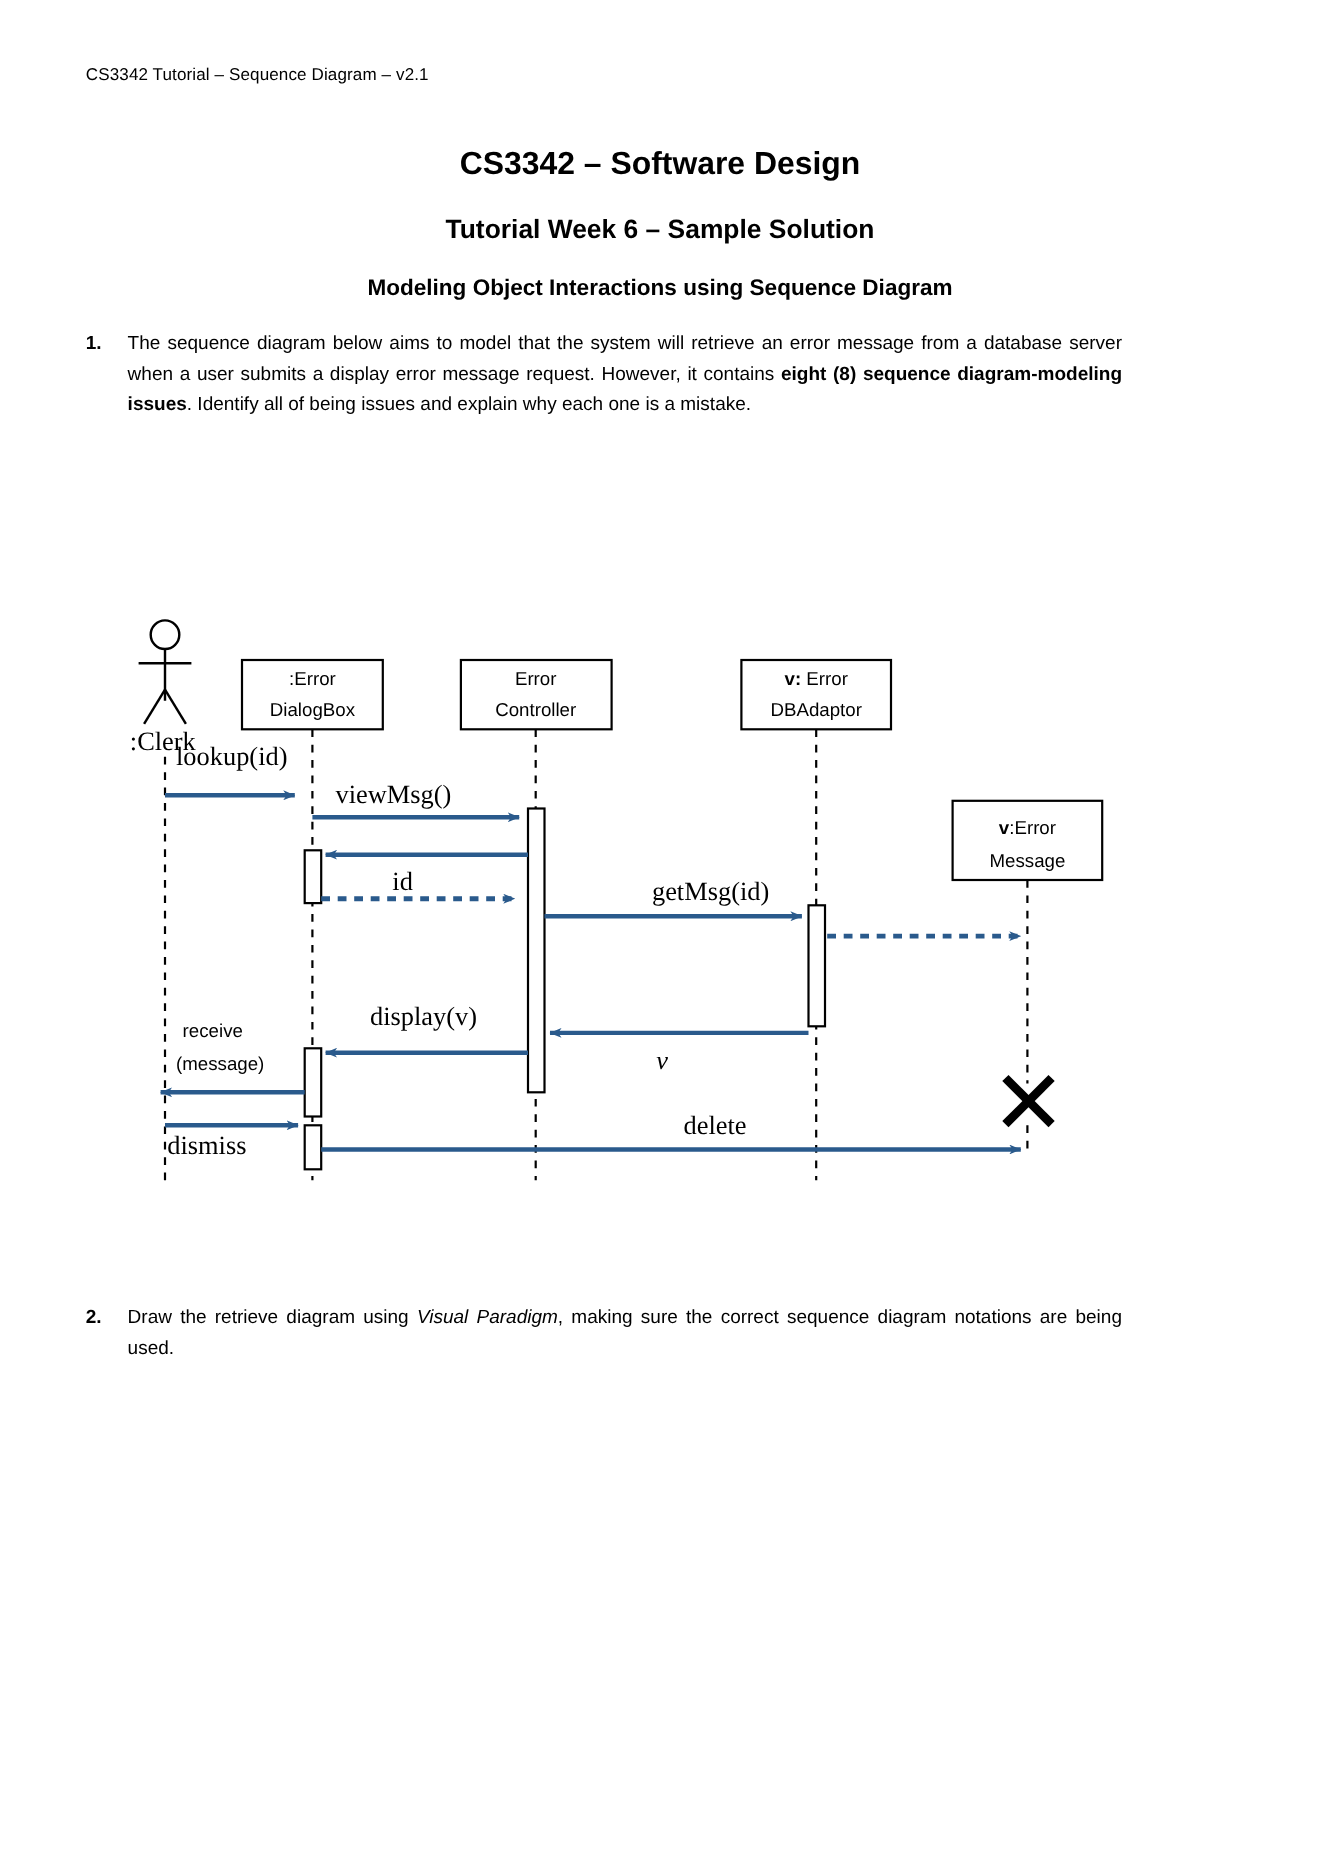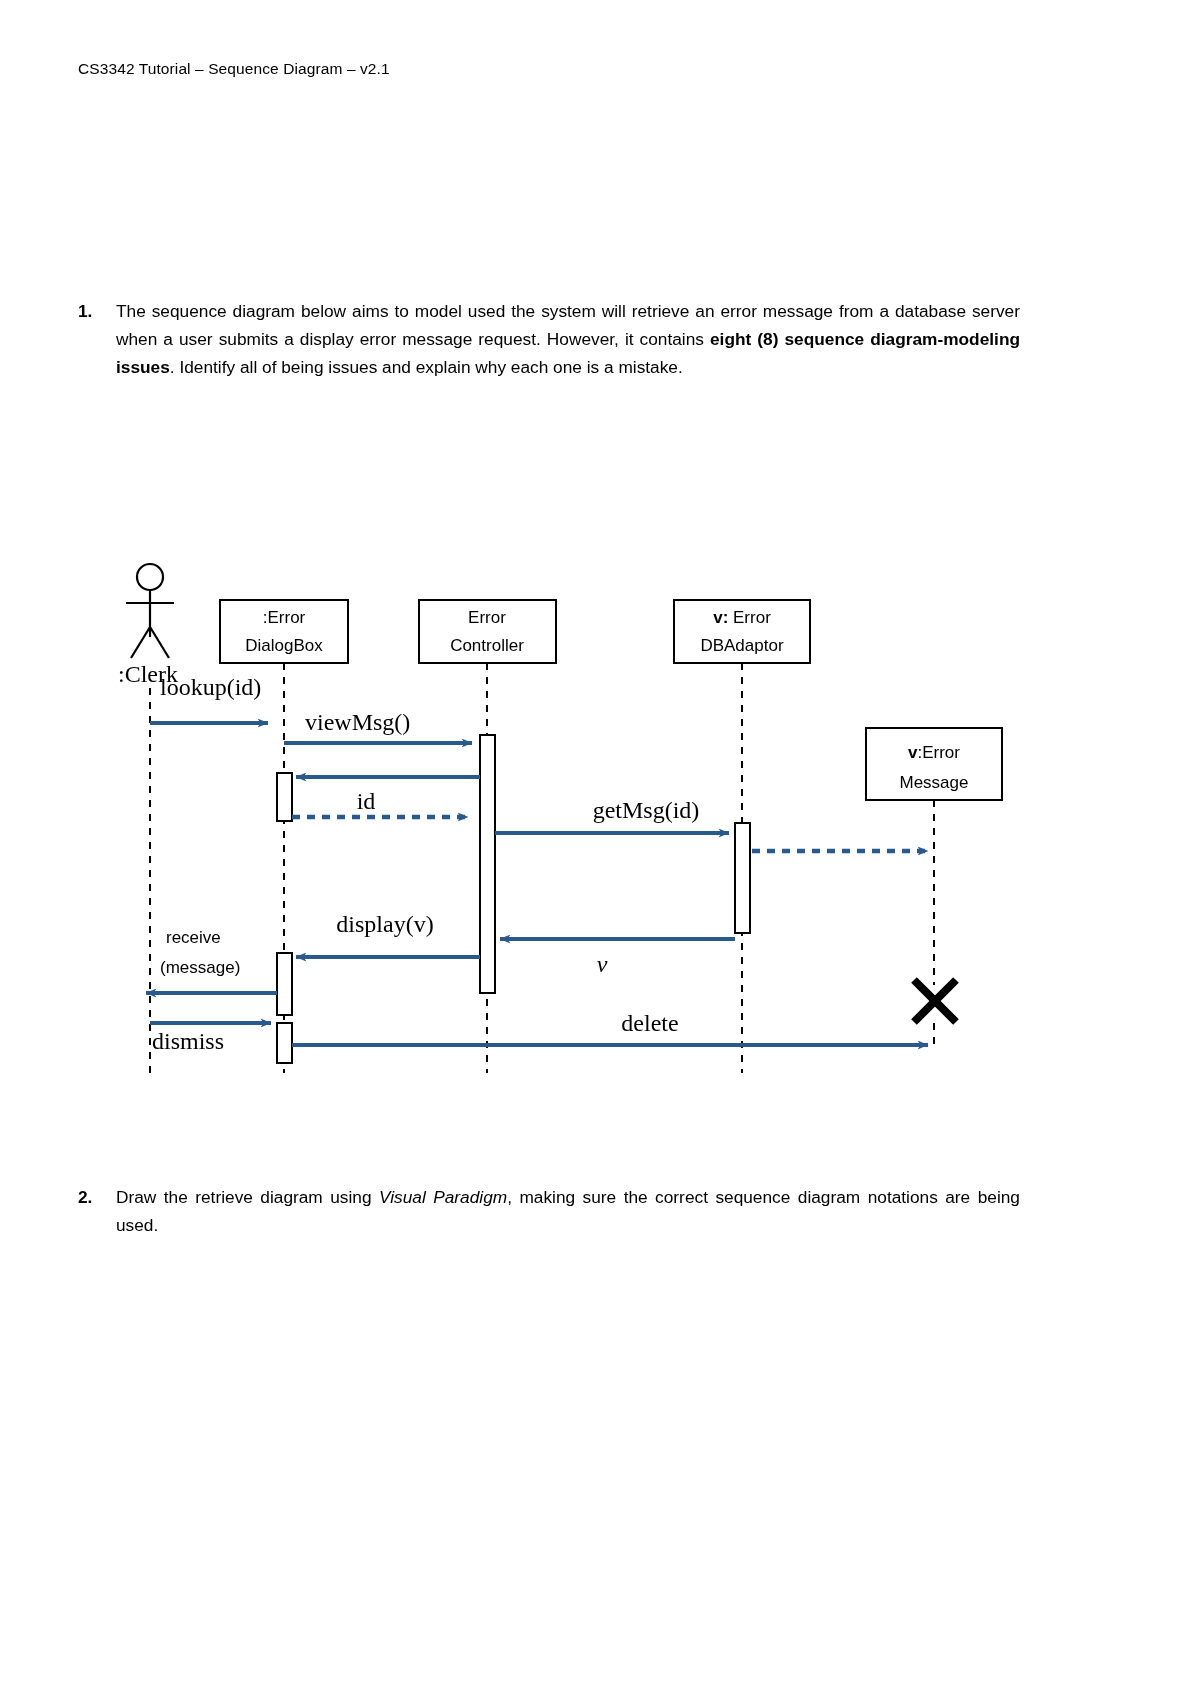--- a/index.html
+++ b/index.html
@@ -38,23 +38,26 @@
   .stick{stroke:#000;stroke-width:2.2;fill:none;}
   .xmark{stroke:#000;stroke-width:8;stroke-linecap:butt;}
 </style>
 </head>
 <body>
 
 <div class="page">
 
   <div class="hdr">CS3342 Tutorial – Sequence Diagram – v2.1</div>
 
+  <div class="t1">CS3342 – Software Design</div>
+  <div class="t2">Tutorial Week 6 – Sample Solution</div>
+  <div class="t3">Modeling Object Interactions using Sequence Diagram</div>
 
   <div class="item item1">
-    <span class="num">1.</span><span>The sequence diagram below aims to model used the system will retrieve an error message from a database server when a user submits a display error message request. However, it contains </span><b class="str">eight (8) sequence diagram-modeling issues</b><span>. Identify all of being issues and explain why each one is a mistake.</span>
+    <span class="num">1.</span><span>The sequence diagram below aims to model that the system will retrieve an error message from a database server when a user submits a display error message request. However, it contains </span><b class="str">eight (8) sequence diagram-modeling issues</b><span>. Identify all of being issues and explain why each one is a mistake.</span>
   </div>
 
   <svg class="diagram" width="1200" height="560" viewBox="0 0 1200 560">
 
     <g>
       <circle class="stick" cx="150" cy="32" r="13"></circle>
       <line class="stick" x1="150" y1="45" x2="150" y2="92"></line>
       <line class="stick" x1="126" y1="58" x2="174" y2="58"></line>
       <line class="stick" x1="150" y1="82" x2="131" y2="113"></line>
       <line class="stick" x1="150" y1="82" x2="169" y2="113"></line>

